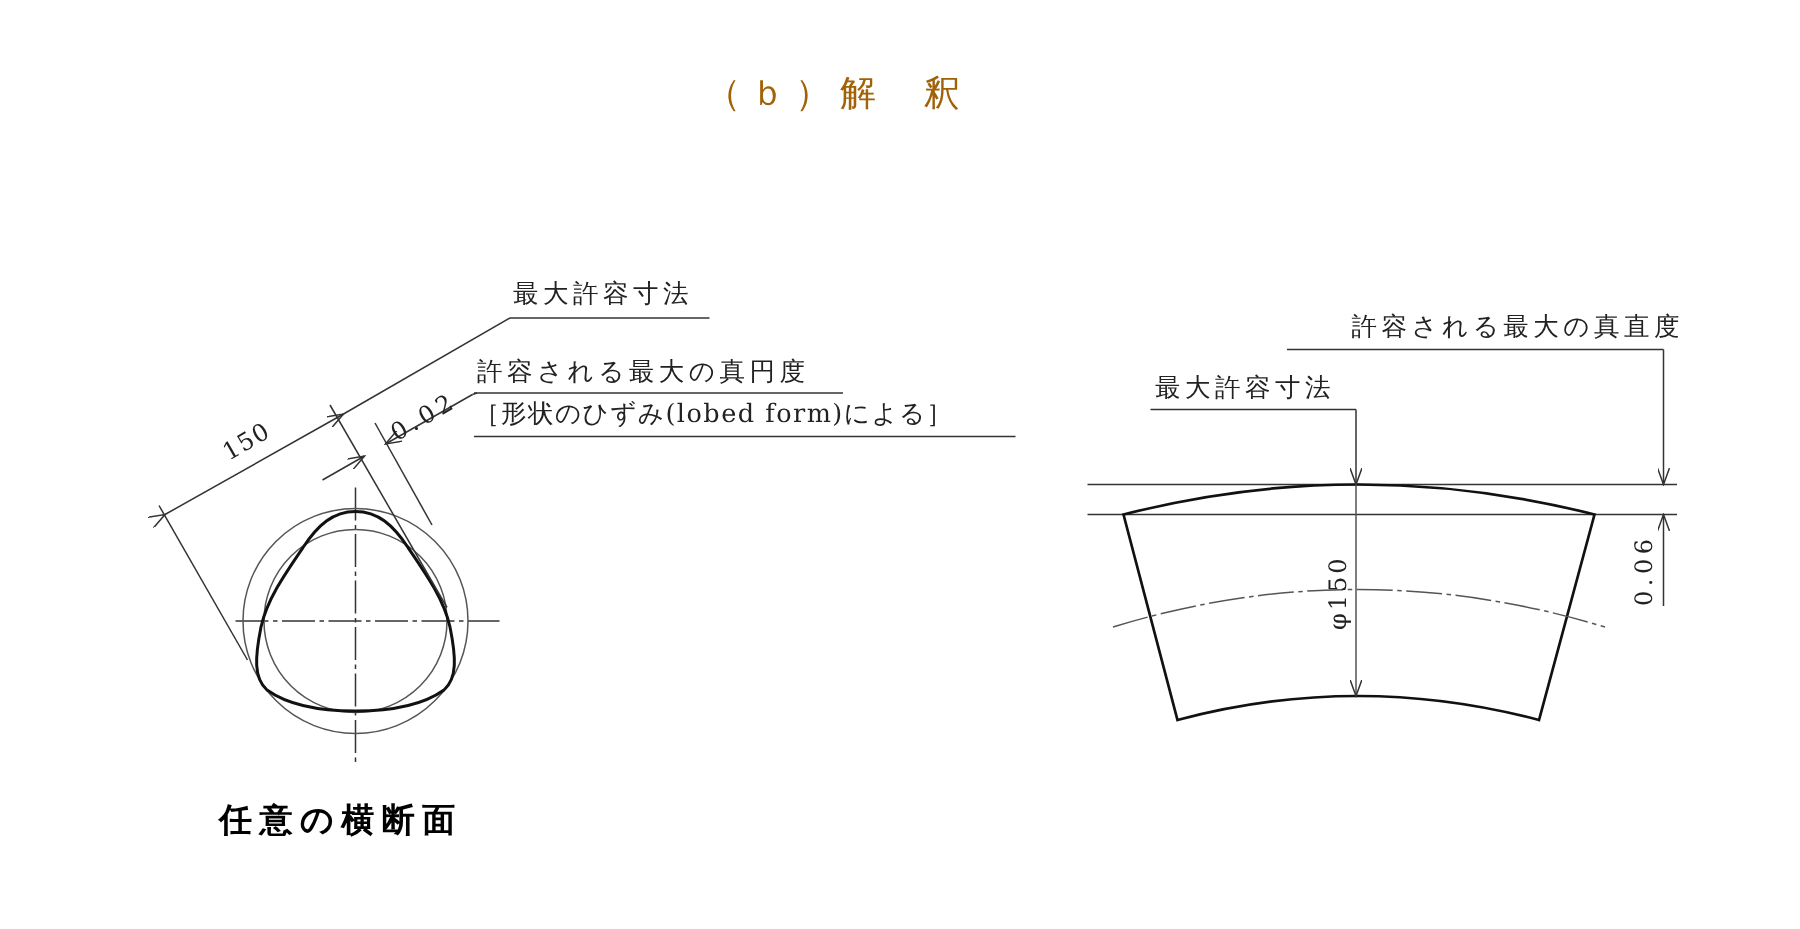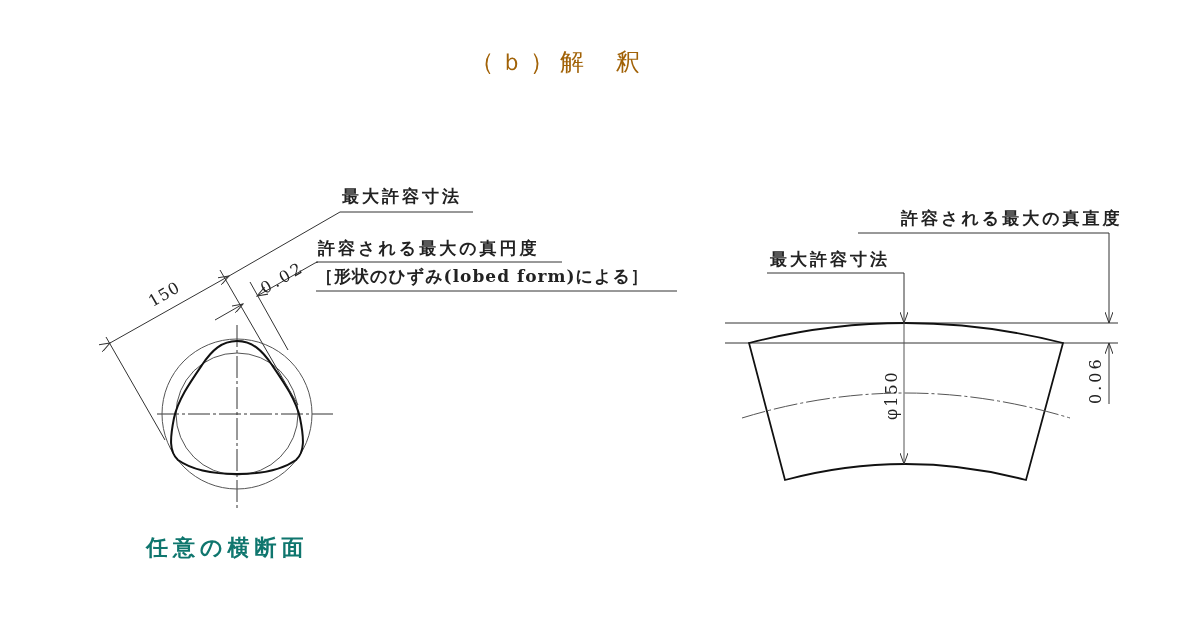--- a/index.html
+++ b/index.html
@@ -17,25 +17,25 @@
       font-size: 24px;
       letter-spacing: 6px;
       color: #a16207;
       left: 470px; top: 50px;
     }
     .title .gap { display: inline-block; width: 26px; }
     .caption {
       font-family: "DejaVu Sans", "Liberation Sans", sans-serif;
       font-size: 22px;
       letter-spacing: 5px;
-      color: #0f766e;
+      color: #000000;
       left: 146px; top: 537px;
       font-weight: bold;
     }
-    .note { font-size: 17px; letter-spacing: 3px; font-weight: bold; }
+    .note { font-size: 17px; letter-spacing: 3px; }
     .dim { font-size: 16px; letter-spacing: 1px; }
   </style>
 </head>
 <body>
 
 <div class="lbl title">
   <span>（ｂ）</span><span>解</span><span class="gap"></span><span>釈</span>
 </div>
 
 <svg class="drawing" width="1200" height="619" viewBox="0 0 1200 619">

